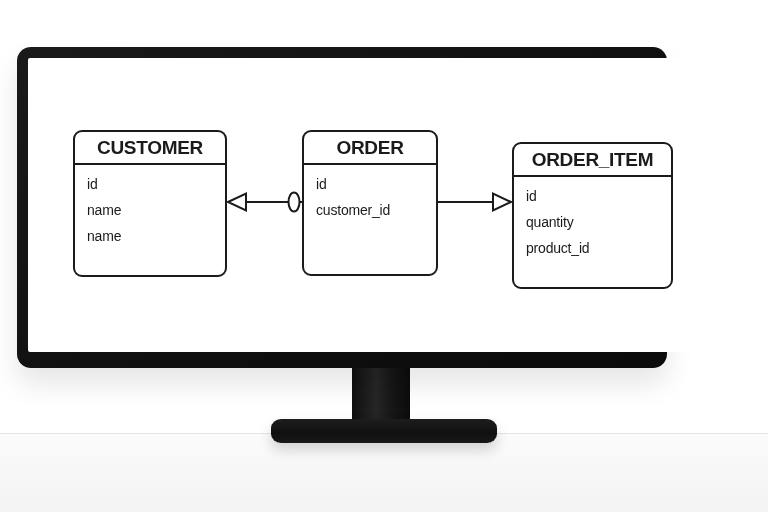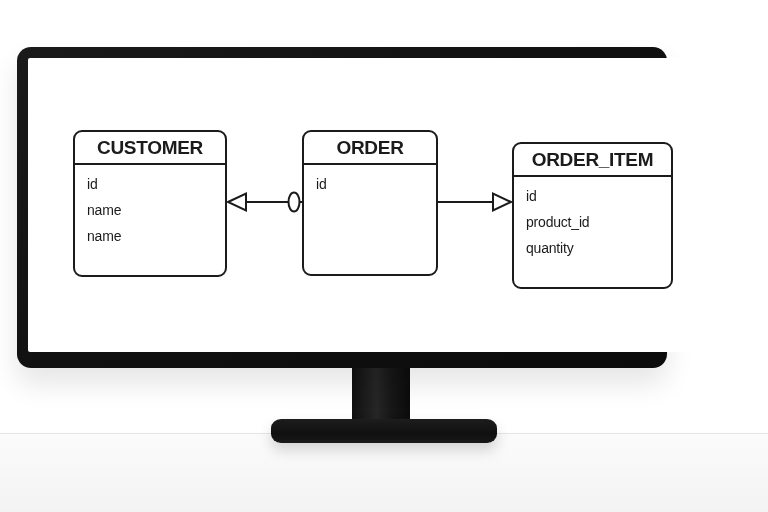--- a/index.html
+++ b/index.html
@@ -102,29 +102,30 @@
             <div class="field">id</div>
             <div class="field">name</div>
             <div class="field">name</div>
           </div>
         </div>
 
         <div class="entity entity-order">
           <div class="entity-header">ORDER</div>
           <div class="entity-fields">
             <div class="field">id</div>
+            <div class="field">customer_id</div>
           </div>
         </div>
 
         <div class="entity entity-order-item">
           <div class="entity-header">ORDER_ITEM</div>
           <div class="entity-fields">
             <div class="field">id</div>
+            <div class="field">quantity</div>
             <div class="field">product_id</div>
-            <div class="field">quantity</div>
           </div>
         </div>
 
       </div>
     </div>
   </div>
 
 </div>
 
 </body></html>

